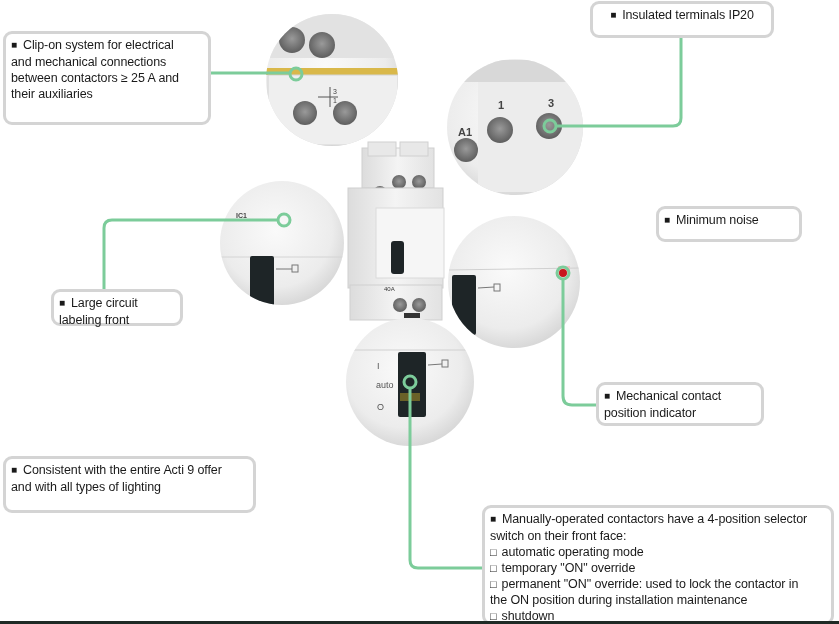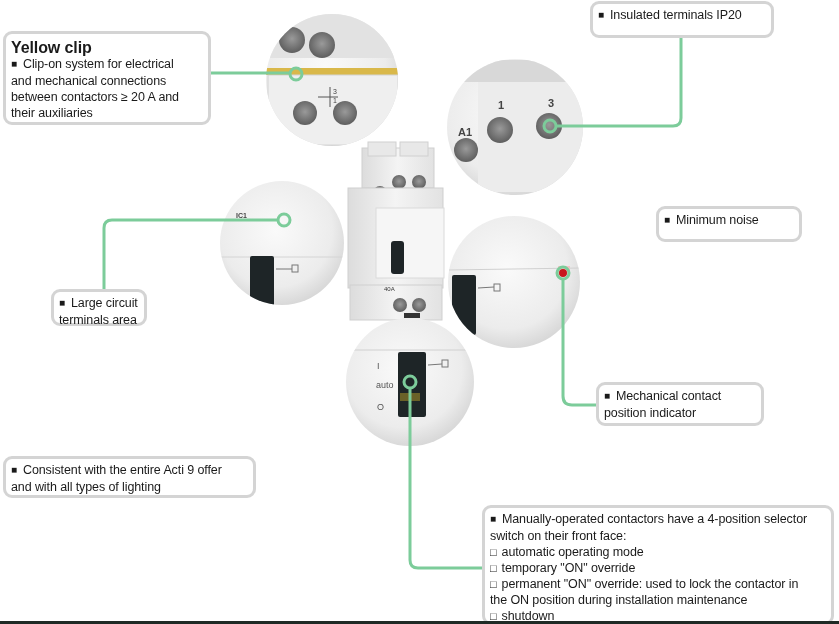--- a/index.html
+++ b/index.html
@@ -147,46 +147,45 @@
     <path d="M104 290 L104 228 Q104 220 112 220 L278 220"></path>
     <circle cx="284" cy="220" r="6"></circle>
     <path d="M563 279 L563 396 Q563 405 572 405 L632 405"></path>
     <circle cx="563" cy="273" r="6"></circle>
     <path d="M410 388 L410 560 Q410 568 418 568 L484 568"></path>
     <circle cx="410" cy="382" r="6"></circle>
   </g>
 </svg>
 
 <div class="callout" style="left:3px; top:31px; width:208px; height:94px;">
-  <span class="title">Yellow clip</span>
   <span class="line bullet-filled">Clip-on system for electrical</span>
   <span class="line">and mechanical connections</span>
-  <span class="line">between contactors ≥ 20 A and</span>
+  <span class="line">between contactors ≥ 25 A and</span>
   <span class="line">their auxiliaries</span>
 </div>
 
-<div class="callout" style="left:590px; top:1px; width:184px; height:37px;">
+<div class="callout" style="left:590px; top:1px; width:184px; height:37px;text-align:center;">
   <span class="line bullet-filled">Insulated terminals IP20</span>
 </div>
 
 <div class="callout" style="left:656px; top:206px; width:146px; height:36px;">
   <span class="line bullet-filled">Minimum noise</span>
 </div>
 
-<div class="callout" style="left:51px; top:289px; width:96px; height:37px;">
+<div class="callout" style="left:51px; top:289px; width:132px; height:37px;">
   <span class="line bullet-filled">Large circuit</span>
-  <span class="line">terminals area</span>
+  <span class="line">labeling front</span>
 </div>
 
 <div class="callout" style="left:596px; top:382px; width:168px; height:44px;">
   <span class="line bullet-filled">Mechanical contact</span>
   <span class="line">position indicator</span>
 </div>
 
-<div class="callout" style="left:3px; top:456px; width:253px; height:42px;">
+<div class="callout" style="left:3px; top:456px; width:253px; height:57px;">
   <span class="line bullet-filled">Consistent with the entire Acti 9 offer</span>
   <span class="line">and with all types of lighting</span>
 </div>
 
 <div class="callout" style="left:482px; top:505px; width:352px; height:120px; ">
   <span class="line bullet-filled">Manually-operated contactors have a 4-position selector</span>
   <span class="line">switch on their front face:</span>
   <span class="line bullet-open">automatic operating mode</span>
   <span class="line bullet-open">temporary "ON" override</span>
   <span class="line bullet-open">permanent "ON" override: used to lock the contactor in</span>

